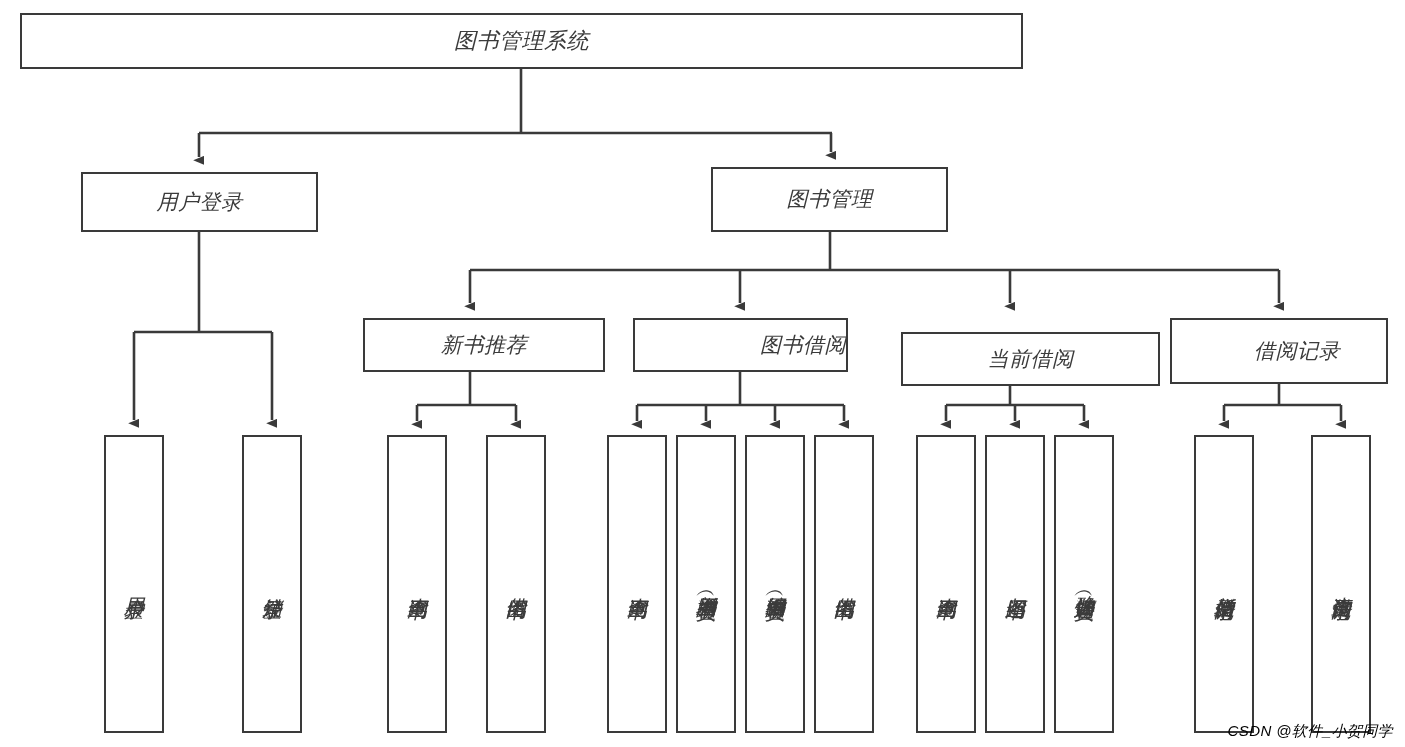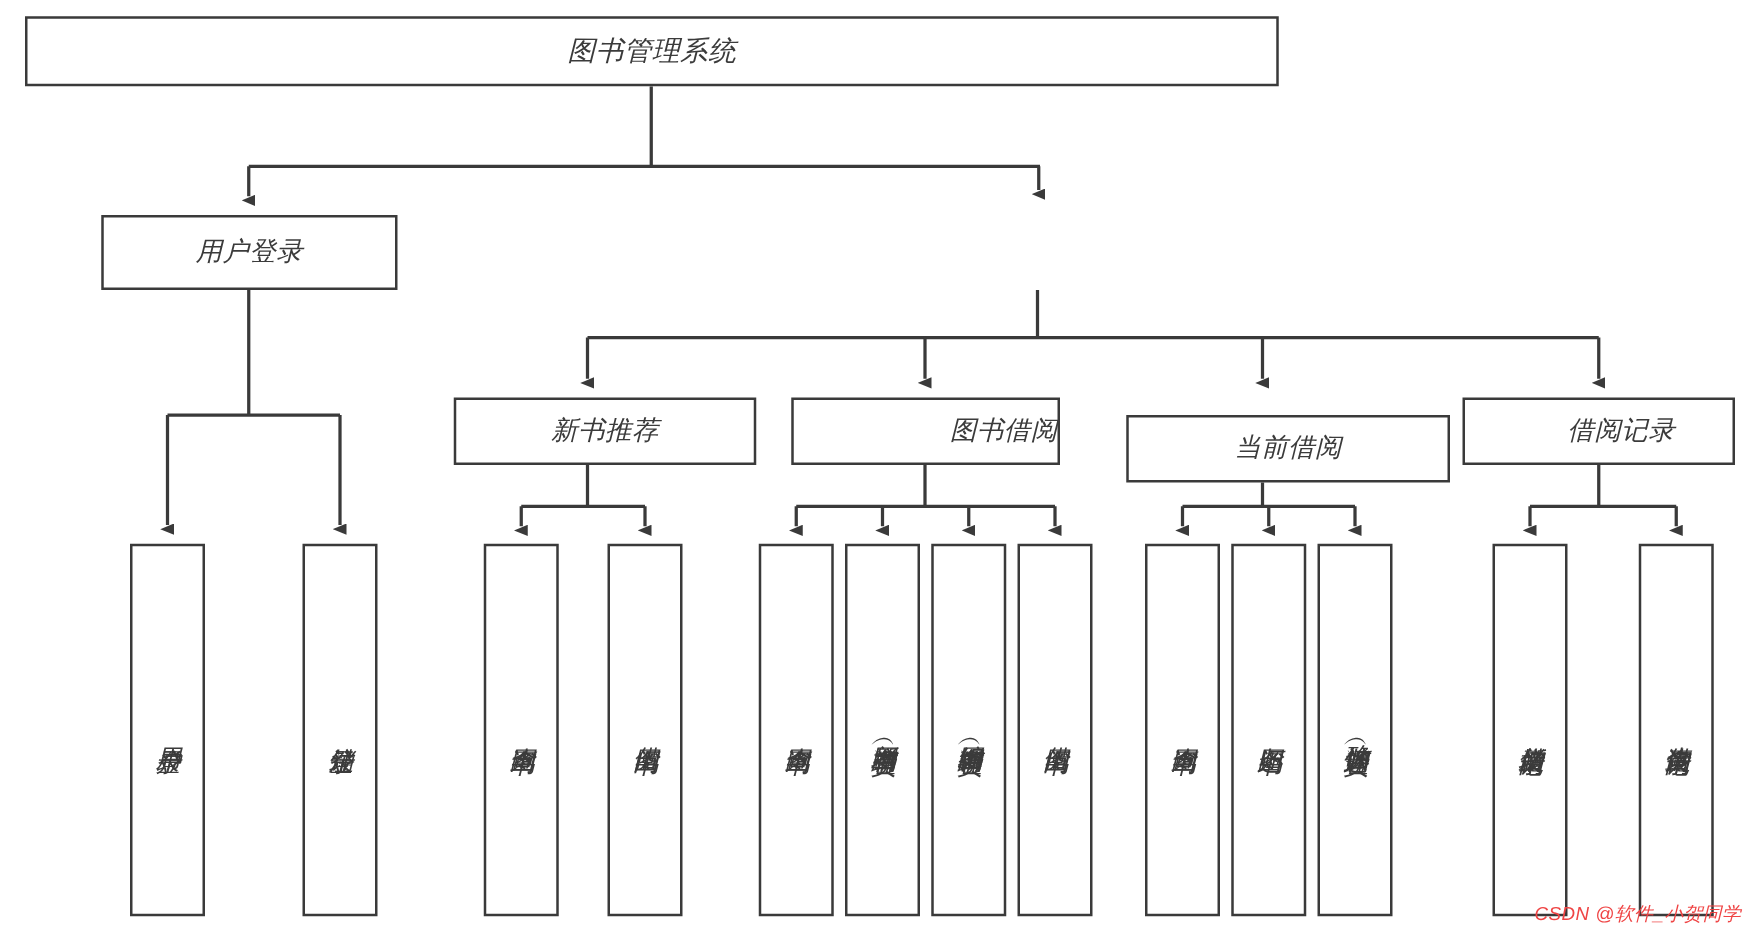--- a/index.html
+++ b/index.html
@@ -57,21 +57,21 @@
     letter-spacing: 1px;
     white-space: normal;
     max-height: 286px;
     text-align: center;
   }
   .watermark {
     position: absolute;
     right: 12px;
     bottom: 6px;
     font-size: 15px;
-    color: #ef4444;
+    color: #000000;
     white-space: nowrap;
     letter-spacing: 0.4px;
   }
 </style>
 </head>
 <body>
 
 <div id="canvas">
 
   <svg class="wires" viewBox="0 0 1405 747" xmlns="http://www.w3.org/2000/svg">
@@ -124,31 +124,34 @@
     </g>
   </svg>
 
   <div class="node root" style="left:20px; top:13px; width:1003px; height:56px;">
     <span class="label">图书管理系统</span>
   </div>
 
   <div class="node" style="left:81px; top:172px; width:237px; height:60px;">
     <span class="label">用户登录</span>
   </div>
+  <div class="node" style="left:711px; top:167px; width:237px; height:65px;">
+    <span class="label">图书管理</span>
+  </div>
 
   <div class="node" style="left:363px; top:318px; width:242px; height:54px;">
     <span class="label">新书推荐</span>
   </div>
   <div class="node" style="left:633px; top:318px; width:215px; height:54px;justify-content:flex-end;">
     <span class="label">图书借阅</span>
   </div>
   <div class="node" style="left:901px; top:332px; width:259px; height:54px;text-align:right;">
     <span class="label">当前借阅</span>
   </div>
-  <div class="node" style="left:1170px; top:318px; width:218px; height:54px;padding-left:36px;">
+  <div class="node" style="left:1170px; top:318px; width:218px; height:66px;padding-left:36px;">
     <span class="label">借阅记录</span>
   </div>
 
   <div class="node leaf" style="left:104px; top:435px; width:60px; height:298px;">
     <span class="label">用户登录</span>
   </div>
   <div class="node leaf" style="left:242px; top:435px; width:60px; height:298px;">
     <span class="label">注销登录</span>
   </div>
 

